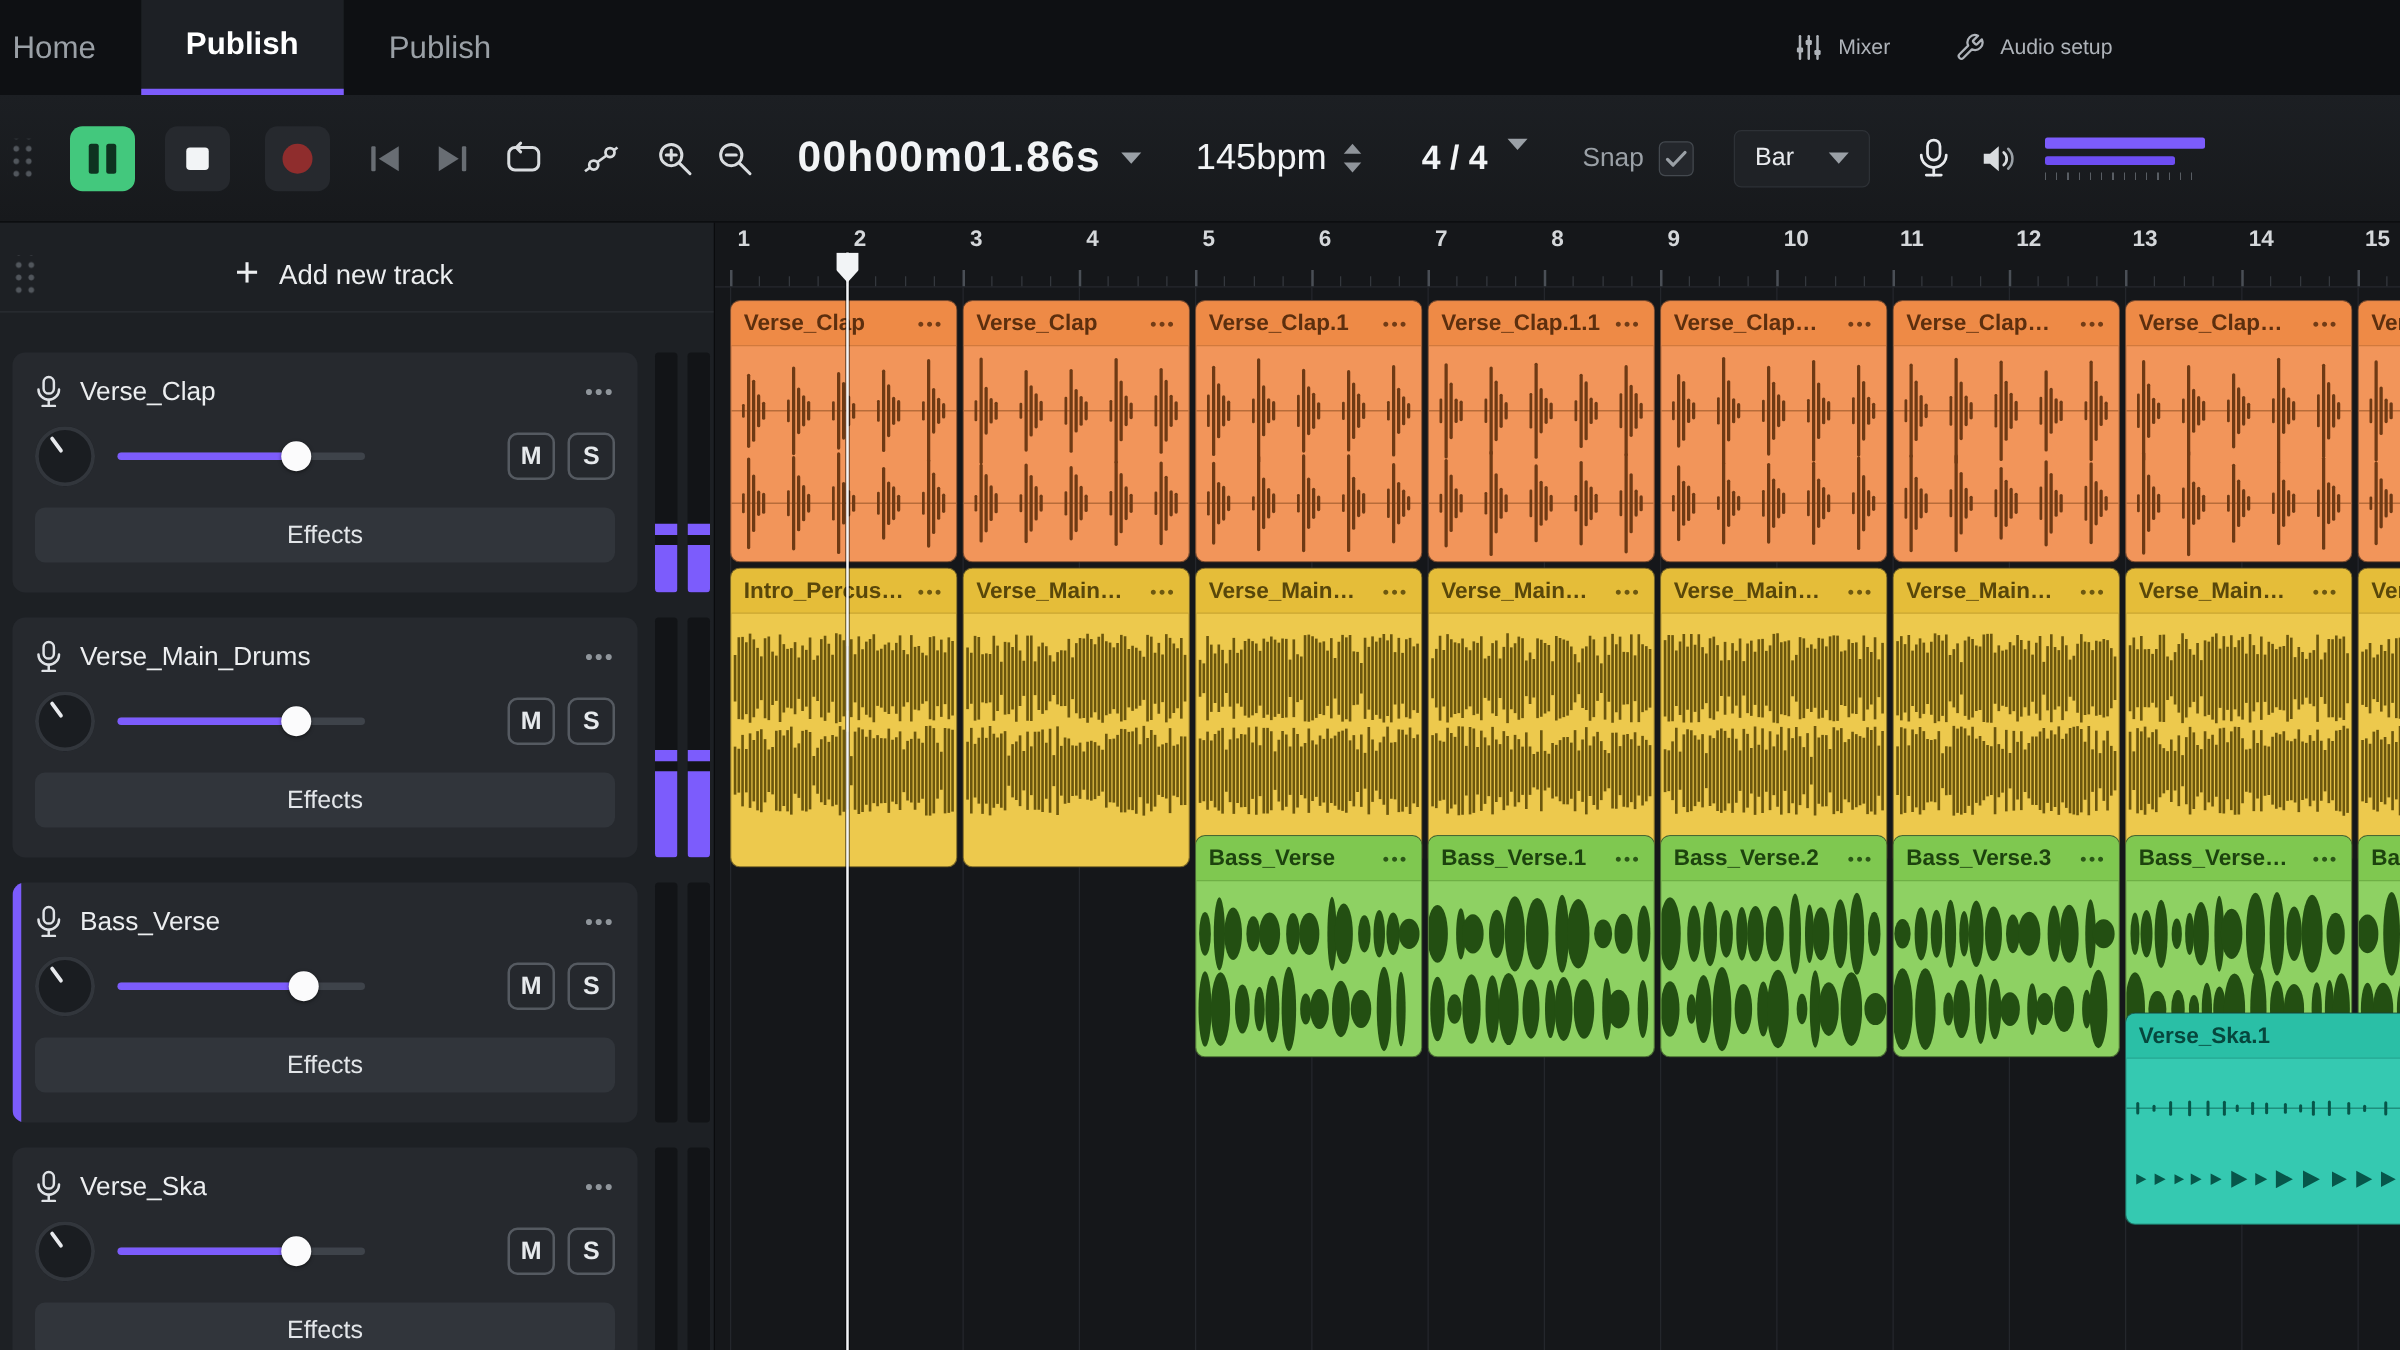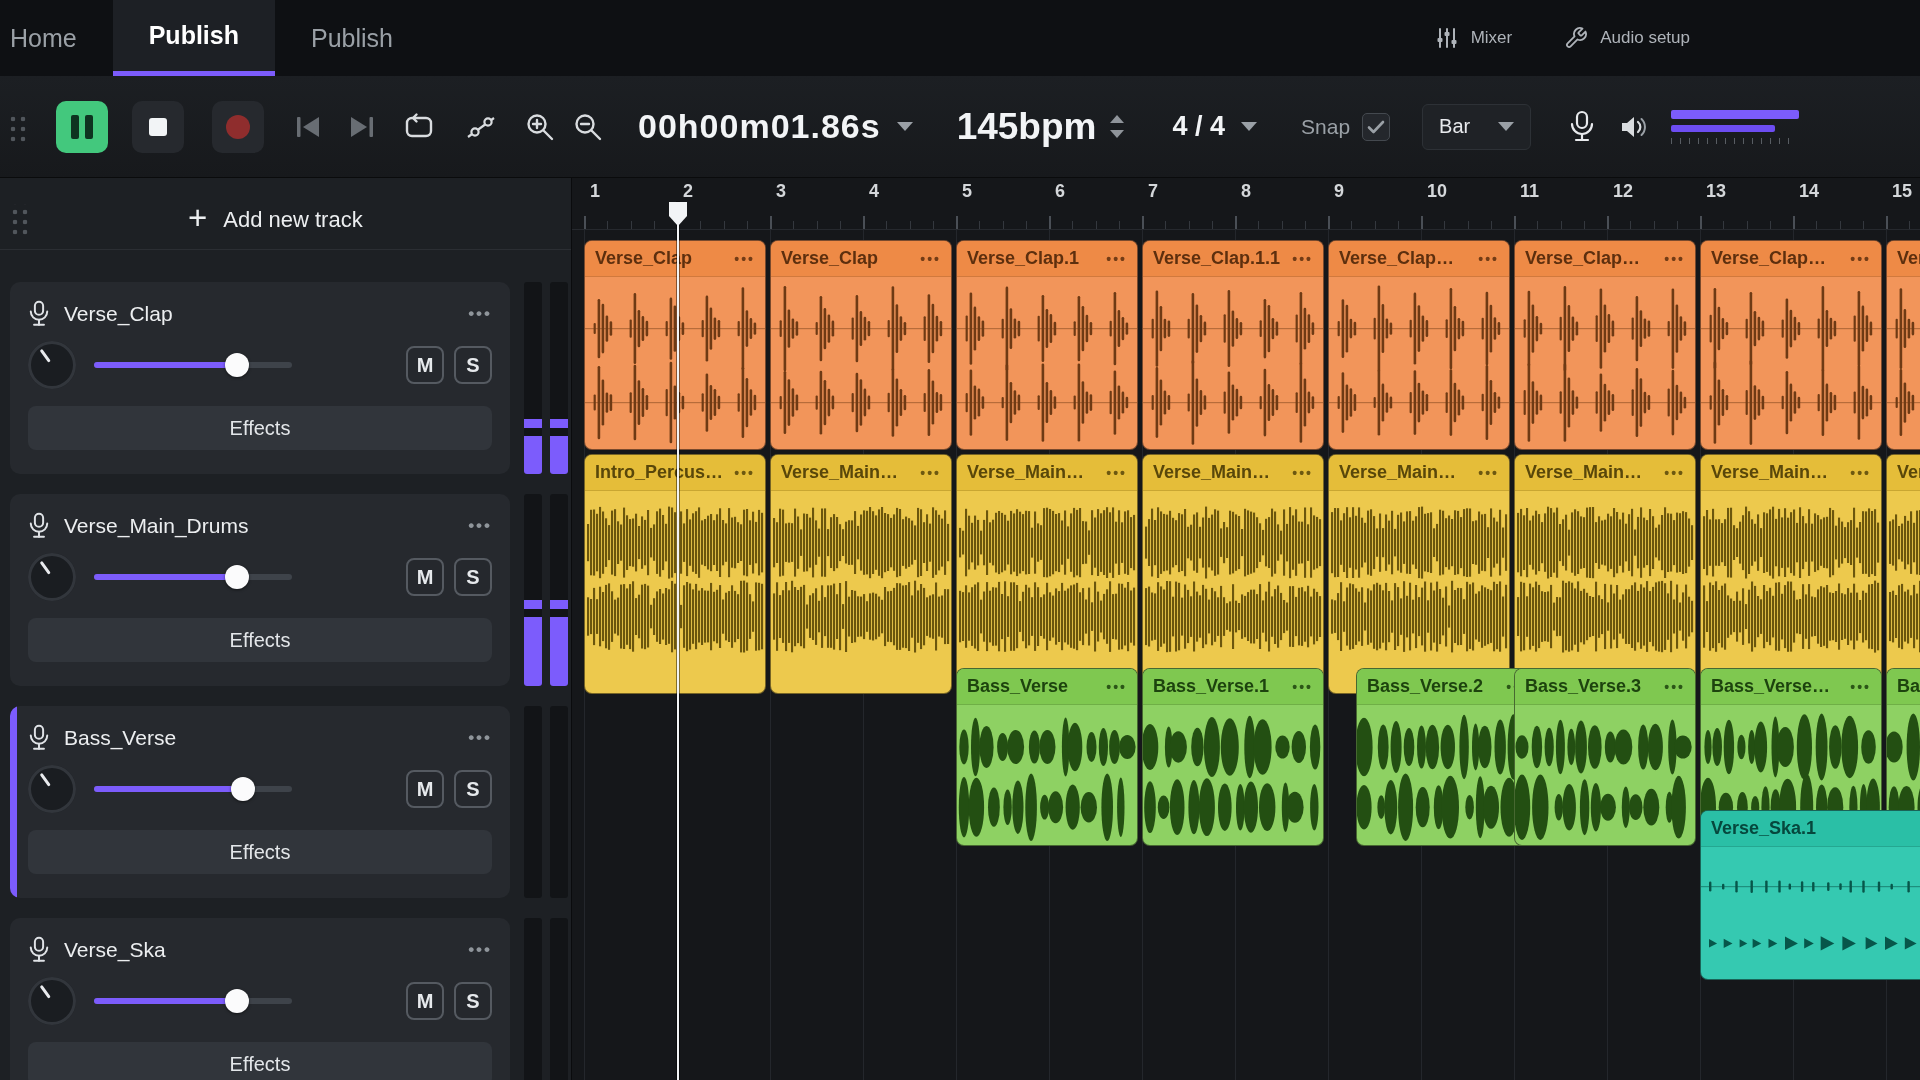--- a/index.html
+++ b/index.html
@@ -29,25 +29,25 @@
 [data-name="previous-button"]{margin-left:30px}
 [data-name="next-button"]{margin-left:22px}
 [data-name="loop-button"]{margin-left:26px}
 [data-name="automation-button"]{margin-left:28px}
 [data-name="zoom-in-button"]{margin-left:26px}
 [data-name="zoom-out-button"]{margin-left:16px}
 .timegrp{margin-left:34px;display:flex;align-items:center}
 .timetxt{font-size:34px;font-weight:700;letter-spacing:1px;color:#f2f4f6}
 .dd{width:0;height:0;border-left:8px solid transparent;border-right:8px solid transparent;border-top:9px solid #9aa0a6;margin-left:16px}
 .bpmgrp{margin-left:44px;display:flex;align-items:center}
-.bpmtxt{font-size:37px;font-weight:700;color:#f2f4f6}
+.bpmtxt{font-size:29px;font-weight:400;color:#f2f4f6}
 .steppers{display:flex;flex-direction:column;gap:7px;margin-left:14px}
 .st-up{width:0;height:0;border-left:7px solid transparent;border-right:7px solid transparent;border-bottom:8px solid #8f949a}
 .st-down{width:0;height:0;border-left:7px solid transparent;border-right:7px solid transparent;border-top:8px solid #8f949a}
-.siggrp{margin-left:48px;display:flex;align-items:center}
+.siggrp{margin-left:48px;display:flex;align-items:flex-start}
 .sigtxt{font-size:27px;font-weight:700;color:#f2f4f6}
 .snapgrp{margin-left:44px;display:flex;align-items:center}
 .snaplbl{font-size:21px;color:#9aa0a6}
 .checkbox{width:28px;height:28px;margin-left:12px;border-radius:5px;background:#24272c;border:1px solid #44494f;display:flex;align-items:center;justify-content:center}
 .bargrp{margin-left:32px;display:flex;align-items:center;font-size:20px;color:#e8eaed;background:#1f2226;border:1px solid #2d3136;border-radius:6px;height:46px;padding:0 16px}
 .bargrp .dd{margin-left:28px}
 [data-name="input-mic-button"]{margin-left:38px}
 [data-name="output-volume-button"]{margin-left:24px}
 .volwrap{margin-left:22px;display:flex;flex-direction:column;gap:6px}
 .volbar1{width:128px;height:9px;background:#7c5cfc;border-radius:2px}
@@ -2036,21 +2036,21 @@
               <ellipse cx="81.8" cy="102.2" rx="6.8" ry="23.7" fill="#234f12"></ellipse>
               <ellipse cx="97.3" cy="102.2" rx="4.3" ry="23.3" fill="#234f12"></ellipse>
               <ellipse cx="107.9" cy="102.2" rx="7.1" ry="25.6" fill="#234f12"></ellipse>
               <ellipse cx="124.2" cy="102.2" rx="8.2" ry="23.9" fill="#234f12"></ellipse>
               <ellipse cx="142.5" cy="102.2" rx="3.7" ry="24.8" fill="#234f12"></ellipse>
               <ellipse cx="151.9" cy="102.2" rx="8.7" ry="15.5" fill="#234f12"></ellipse>
               <ellipse cx="171.3" cy="102.2" rx="4.2" ry="23.2" fill="#234f12"></ellipse>
             </svg>
           </div>
         </div>
-        <div class="clip" data-name="clip" style="left: 784px; width: 182px; background: rgb(142, 209, 99);">
+        <div class="clip" data-name="clip" style="left: 756px; width: 182px; background: rgb(142, 209, 99);">
           <div class="clip-h" style="background:#7fc850;color:#1d430e">
             <span class="clip-label" data-name="clip-label">Bass_Verse.2</span>
             <span class="clip-dots" data-name="clip-menu-button">•••</span>
           </div>
           <div class="clip-b" data-name="clip-waveform">
             <svg xmlns="http://www.w3.org/2000/svg" width="180" height="140" viewBox="0 0 180 140" preserveAspectRatio="none" style="position:absolute;inset:0" data-name="waveform-graphic">
               <ellipse cx="7.0" cy="42.0" rx="8.6" ry="29.3" fill="#234f12"></ellipse>
               <ellipse cx="26.2" cy="42.0" rx="5.4" ry="22.6" fill="#234f12"></ellipse>
               <ellipse cx="39.1" cy="42.0" rx="5.5" ry="25.9" fill="#234f12"></ellipse>
               <ellipse cx="52.0" cy="42.0" rx="5.3" ry="19.1" fill="#234f12"></ellipse>

